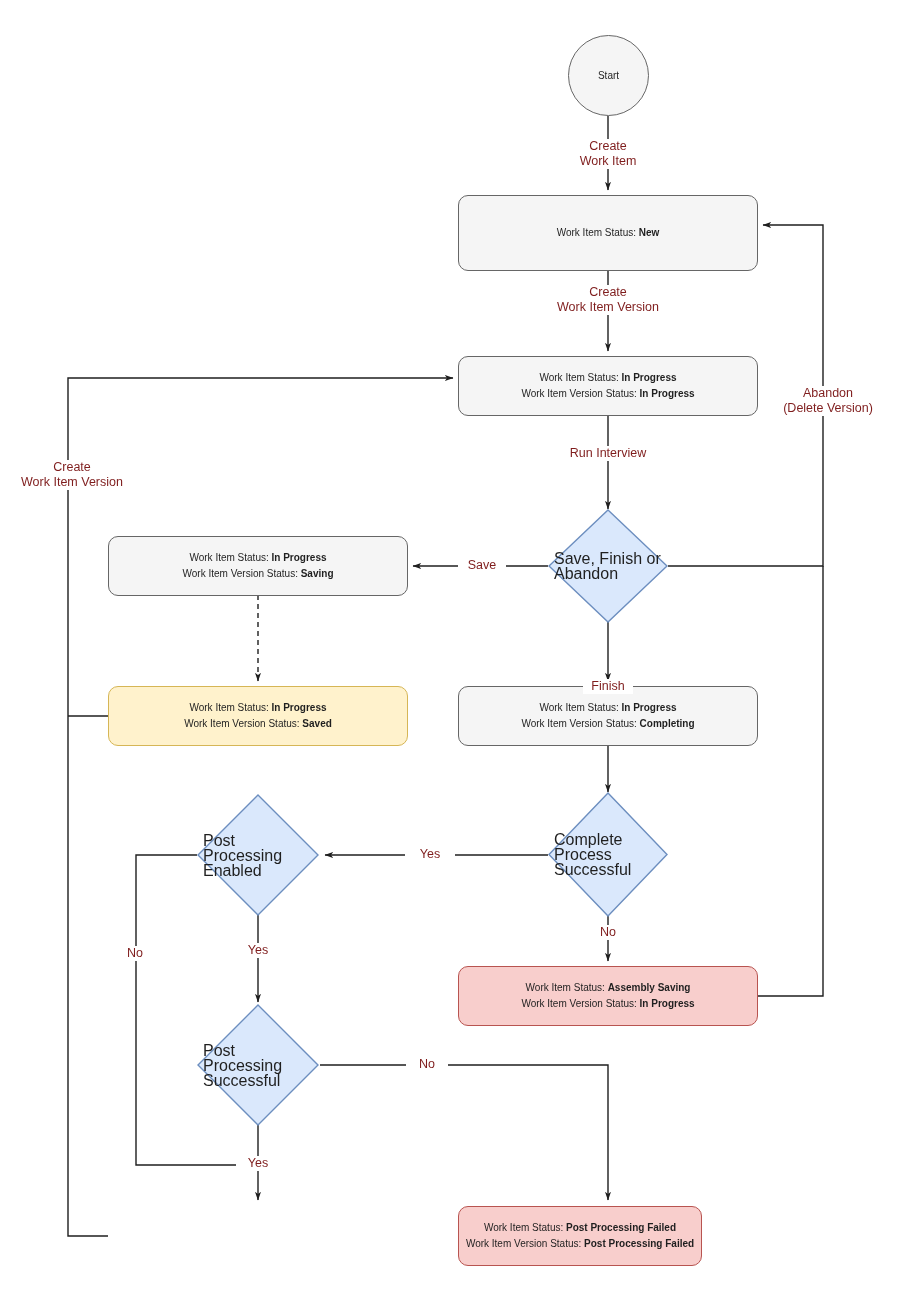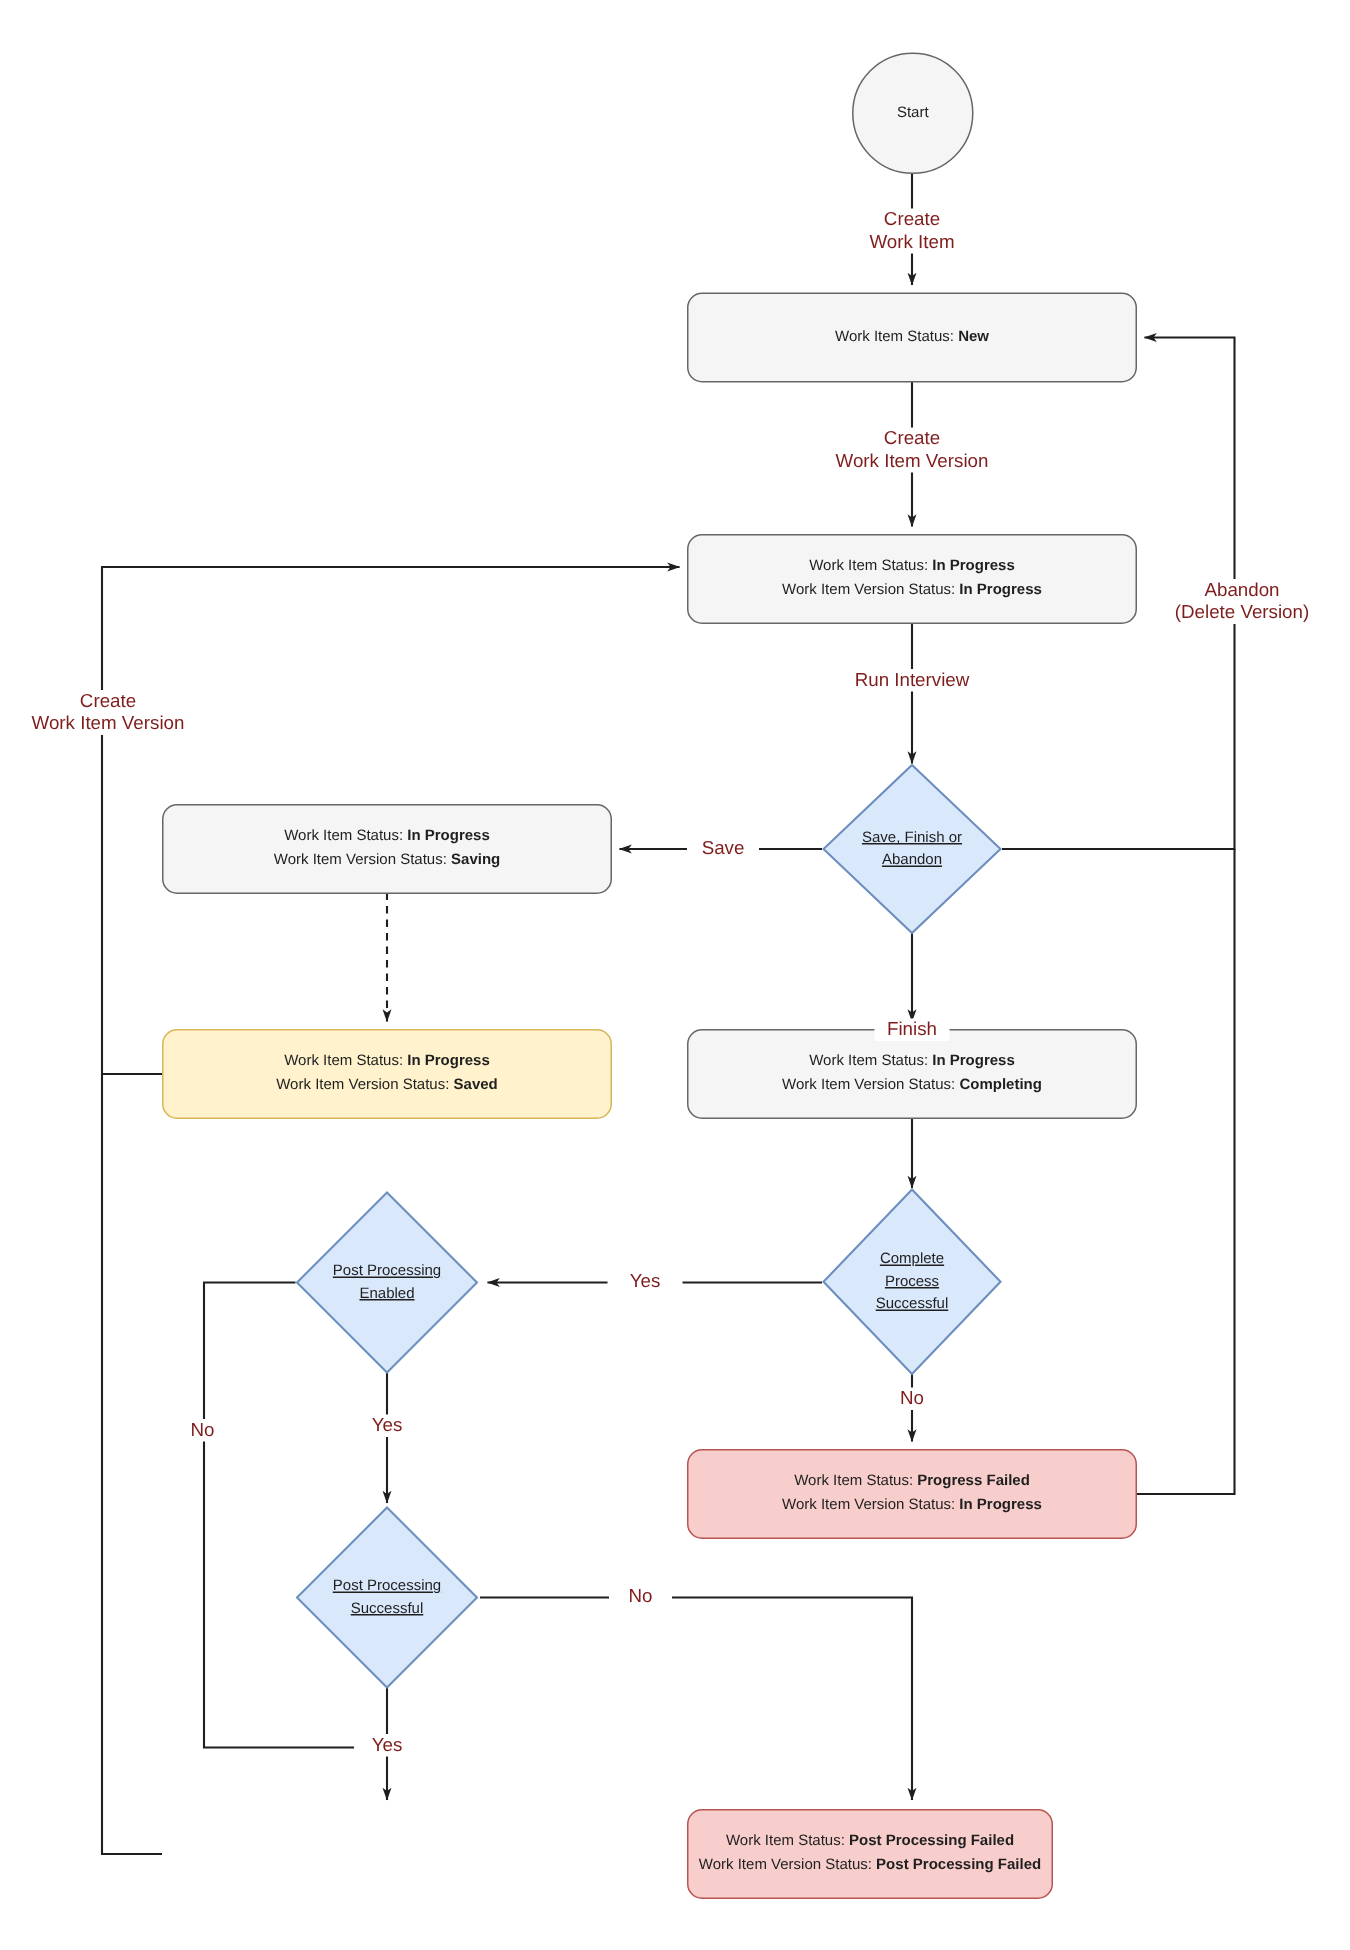--- a/index.html
+++ b/index.html
@@ -68,28 +68,26 @@
     justify-content: center;
   }
   .diamond-wrap > svg {
     position: absolute;
     left: 0;
     top: 0;
   }
   .diamond-label {
     position: relative;
     z-index: 2;
-    font-size: 10px;
+    font-size: 16px;
     line-height: 15px;
     color: #1f1f1f;
-    text-align: center;
     width: 100%;
     padding: 0 6px;
     box-sizing: border-box;
-    text-decoration: underline;
   }
   .edge-label {
     position: absolute;
     font-size: 12.5px;
     line-height: 15px;
     color: #7f1d1d;
     text-align: center;
     background: #ffffff;
     white-space: nowrap;
     padding: 0 3px;
@@ -142,21 +140,21 @@
       <path d="M108,1236 L68,1236 L68,378 L453,378" marker-end="url(#arrow)"></path>
 
       <path d="M108,716 L68,716"></path>
     </g>
   </svg>
 
   <div class="node terminal" style="left:568px; top:35px; width:81px; height:81px;">
     <span class="lines">Start</span>
   </div>
 
-  <div class="node proc" style="left:458px; top:195px; width:300px; height:60px;">
+  <div class="node proc" style="left:458px; top:195px; width:300px; height:76px;">
     <span class="lines">
       <span>Work Item Status: </span><b>New</b>
     </span>
   </div>
 
   <div class="node proc" style="left:458px; top:356px; width:300px; height:60px;">
     <span class="lines">
       <span>Work Item Status: </span><b>In Progress</b><br>
       <span>Work Item Version Status: </span><b>In Progress</b>
     </span>
@@ -178,21 +176,21 @@
 
   <div class="node proc" style="left:458px; top:686px; width:300px; height:60px;">
     <span class="lines">
       <span>Work Item Status: </span><b>In Progress</b><br>
       <span>Work Item Version Status: </span><b>Completing</b>
     </span>
   </div>
 
   <div class="node proc err" style="left:458px; top:966px; width:300px; height:60px;">
     <span class="lines">
-      <span>Work Item Status: </span><b>Progress Failed</b><br>
+      <span>Work Item Status: </span><b>Assembly Saving</b><br>
       <span>Work Item Version Status: </span><b>In Progress</b>
     </span>
   </div>
 
 
   <div class="node proc err" style="left:458px; top:1206px; width:244px; height:60px;">
     <span class="lines">
       <span>Work Item Status: </span><b>Post Processing Failed</b><br>
       <span>Work Item Version Status: </span><b>Post Processing Failed</b>
     </span>

